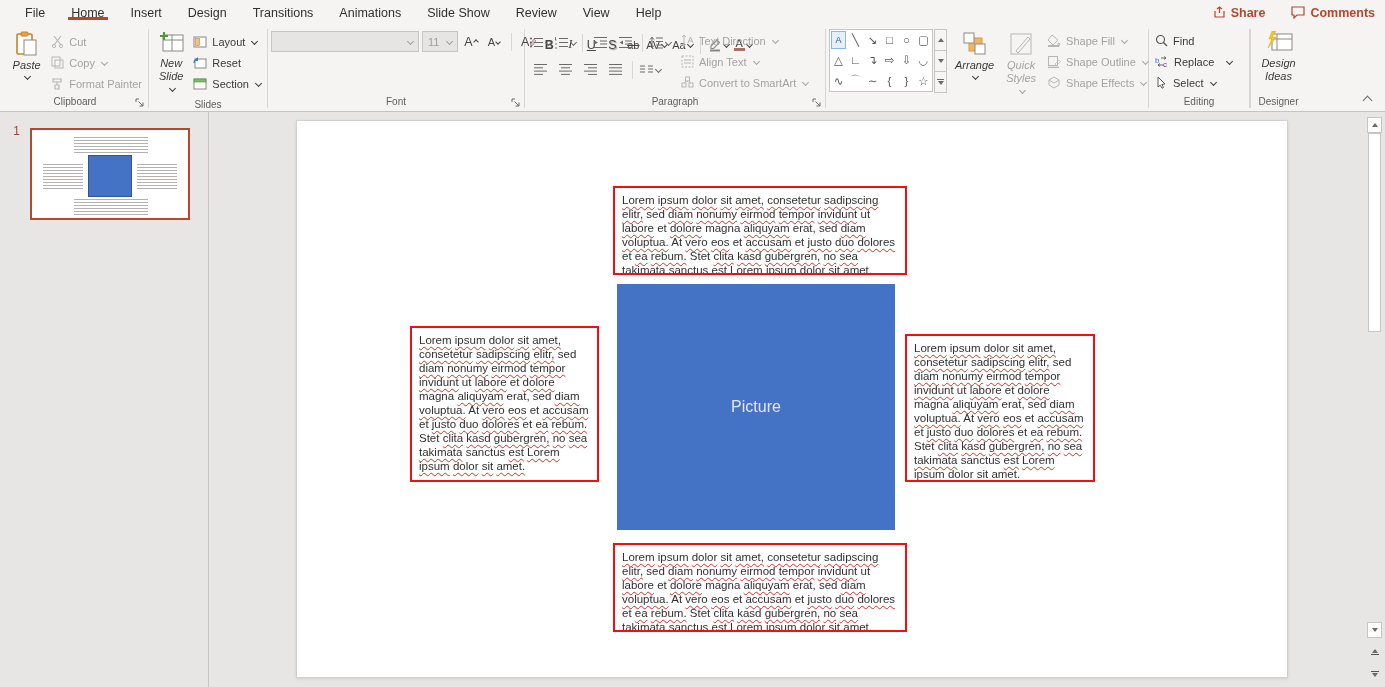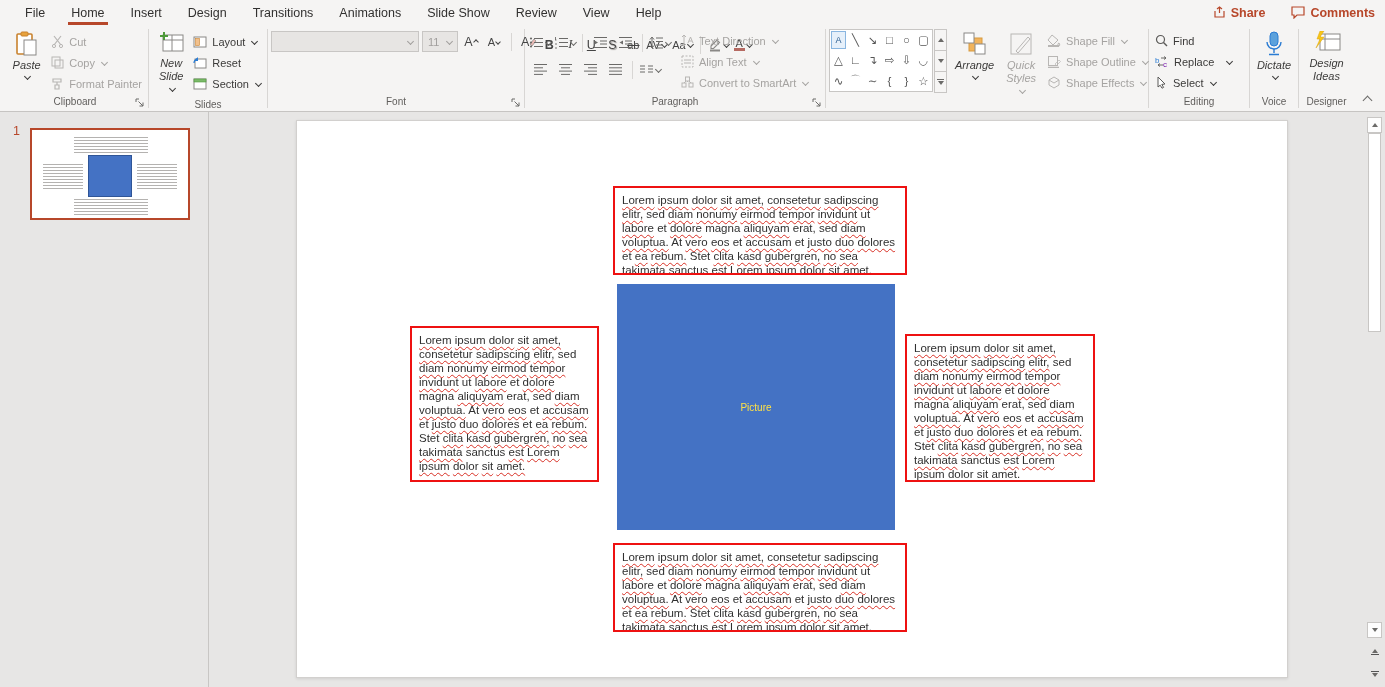--- a/index.html
+++ b/index.html
@@ -3,21 +3,21 @@
 <meta charset="utf-8">
 <style>
   * { box-sizing: border-box; margin: 0; padding: 0; }
   html,body { width:1385px; height:687px; overflow:hidden;
     font-family:"Liberation Sans","DejaVu Sans",sans-serif; background:#e7e6e5; }
 
   
   .ribbon { position:absolute; left:0; top:0; width:1385px; height:112px;
     background:#f5f4f3; border-bottom:1px solid #c6c4c2; }
   .tabs-row { height:25px; display:flex; justify-content:space-between; align-items:center; padding:0 10px 0 12px; }
-  .tabs { display:flex; height:100%; }
+  .tabs { display:flex; height:100%;align-items:center; }
   .tab { padding:0 13px; font-size:12.5px; color:#323130; display:flex; align-items:center; position:relative; cursor:default; }
   .tab.active::after { content:""; position:absolute; left:10px; right:10px; bottom:0; height:3px; background:#b7472a; }
   .tabs-right { display:flex; gap:26px; align-items:center; }
   .tr-btn { display:flex; align-items:center; gap:5px; color:#b7472a; font-size:12.5px; font-weight:700; }
 
   .ribbon-body { position:relative; display:flex; align-items:stretch; height:86px; padding:1px 2px 0 2px; }
   .rgroup { display:flex; flex-direction:column; position:relative; }
   .rg-content { flex:1; display:flex; align-items:flex-start; padding:3px 3px 0 3px; }
   .rg-footer { height:16px; position:relative; font-size:10px; color:#605e5c; text-align:center; line-height:14px; }
   .launcher { position:absolute; right:3px; bottom:3px; }
@@ -65,21 +65,21 @@
   
   .canvas { position:absolute; left:209px; top:112px; right:0; bottom:0; background:#e7e6e5; }
   .slide { position:absolute; left:87px; top:8px; width:992px; height:558px; background:#fff;
     border:1px solid #d2d0ce; box-shadow:0 1px 3px rgba(0,0,0,.10); }
 
   .lorem-box { position:absolute; border:2px solid #ee1111; padding:5px 7px; font-size:11.5px;
     line-height:14px; color:#303030; overflow:hidden; letter-spacing:0; }
   .misspelled { text-decoration:underline; text-decoration-style:wavy; text-decoration-color:#d83025;
     text-decoration-thickness:1px; text-underline-offset:2px; }
   .picture-ph { position:absolute; left:320px; top:163px; width:278px; height:246px; background:#4472c4;
-    display:flex; align-items:center; justify-content:center; color:#fde047; font-size:10px; }
+    display:flex; align-items:center; justify-content:center; color:#e5e5e5; font-size:16px; }
 
   
   .vscroll-btn { position:absolute; left:1158px; width:15px; height:16px; background:#fdfdfd;
     border:1px solid #c8c6c4; display:flex; align-items:center; justify-content:center; }
   .vthumb { position:absolute; left:1159px; top:21px; width:13px; height:199px; background:#fff; border:1px solid #c8c6c4; }
   .navbtn { position:absolute; left:1158px; width:15px; height:16px; display:flex; flex-direction:column; align-items:center; justify-content:center; gap:1px; }
   .navbtn i { display:block; width:8px; height:1.5px; background:#555; }
 
   svg { flex:none; }
   .lbl2 { text-align:center;font-style:italic; }
@@ -496,34 +496,20 @@
               </svg>
             <span>Select</span>
             <span class="chev"></span>
           </div>
         </div>
       </div>
       <div class="rg-footer"><span>Editing</span></div>
     </div>
     <div class="vsep"></div>
 
-    <div class="rgroup" style="width:48px">
-      <div class="rg-content" style="justify-content:center">
-        <div class="bigbtn">
-          <svg width="22" height="26" viewBox="0 0 22 26">
-              <rect x="7" y="1" width="8" height="14" rx="4" fill="#5ba1dc" stroke="#2b7cd3"></rect>
-              <path d="M4 11a7 7 0 0014 0" fill="none" stroke="#2b7cd3" stroke-width="1.4"></path>
-              <path d="M11 18v4M6 23.5h10" stroke="#2b7cd3" stroke-width="1.4"></path>
-            </svg>
-          <span class="lbl2">Dictate</span>
-          <span class="chev"></span>
-        </div>
-      </div>
-      <div class="rg-footer"><span>Voice</span></div>
-    </div>
     <div class="vsep"></div>
 
     <div class="rgroup" style="width:55px">
       <div class="rg-content" style="justify-content:center">
         <div class="bigbtn">
           <svg width="28" height="24" viewBox="0 0 28 24">
               <rect x="7" y="3" width="20" height="16" fill="#fff" stroke="#8a8886"></rect>
               <path d="M12 3v16M7 8h20" stroke="#8a8886"></path>
               <path d="M7 0l-3 8h3l-4 9 8-11H7l4-6z" fill="#f8c617" stroke="#dca713" stroke-width=".5"></path>
             </svg>

